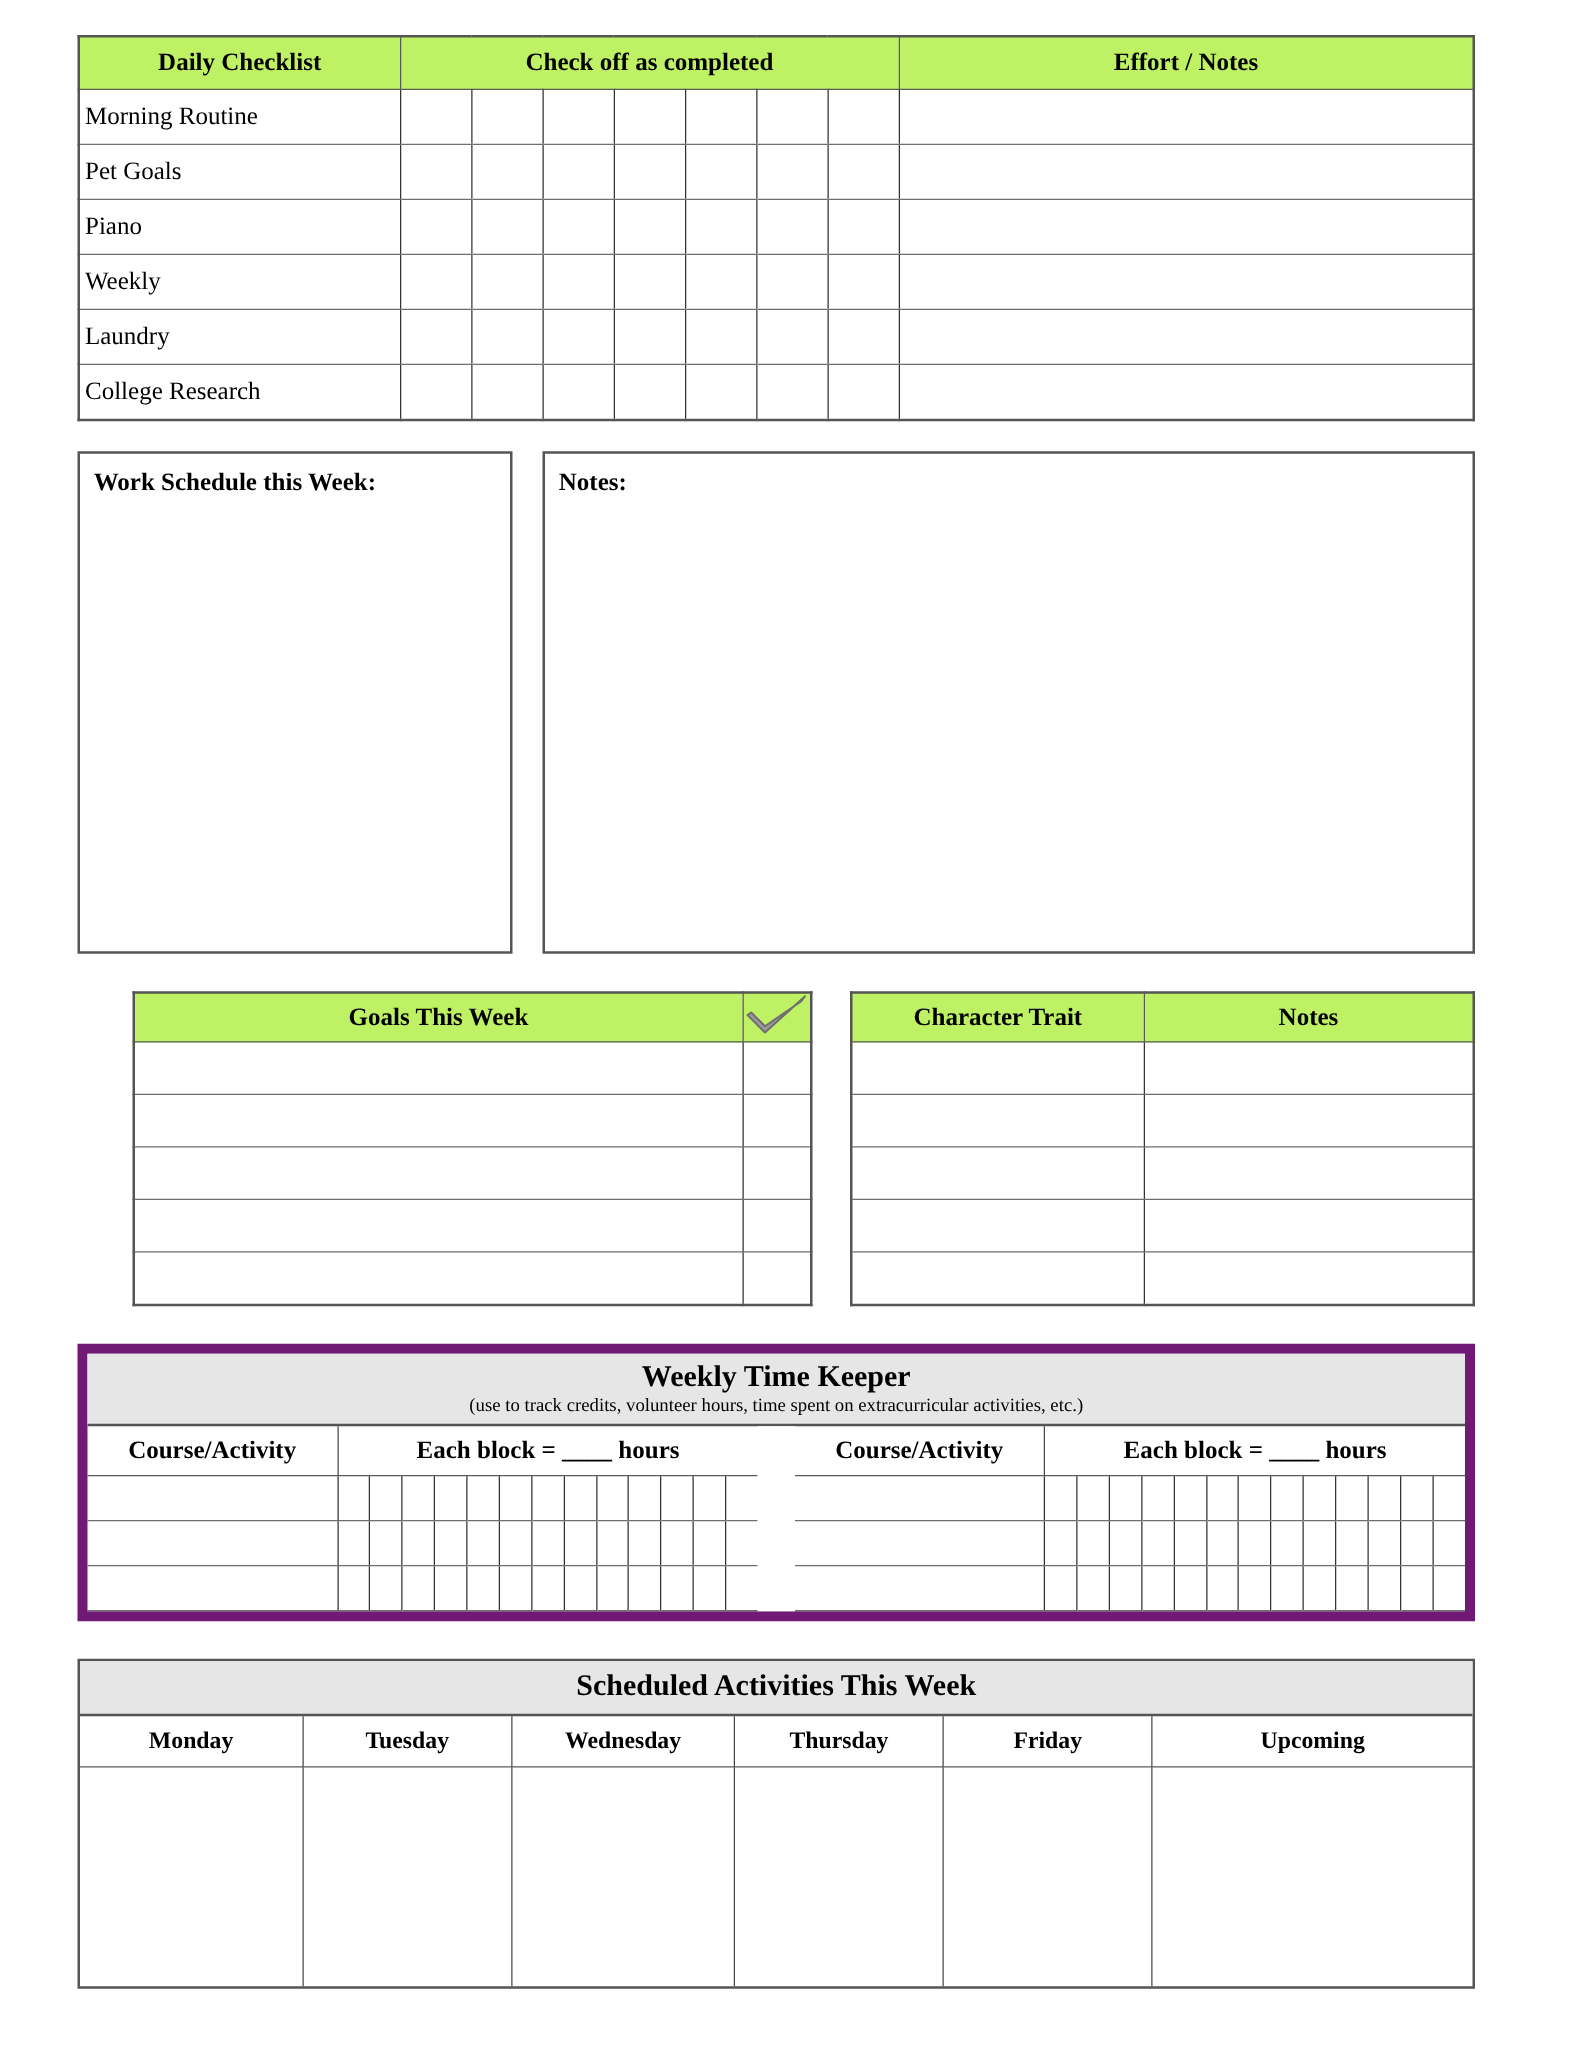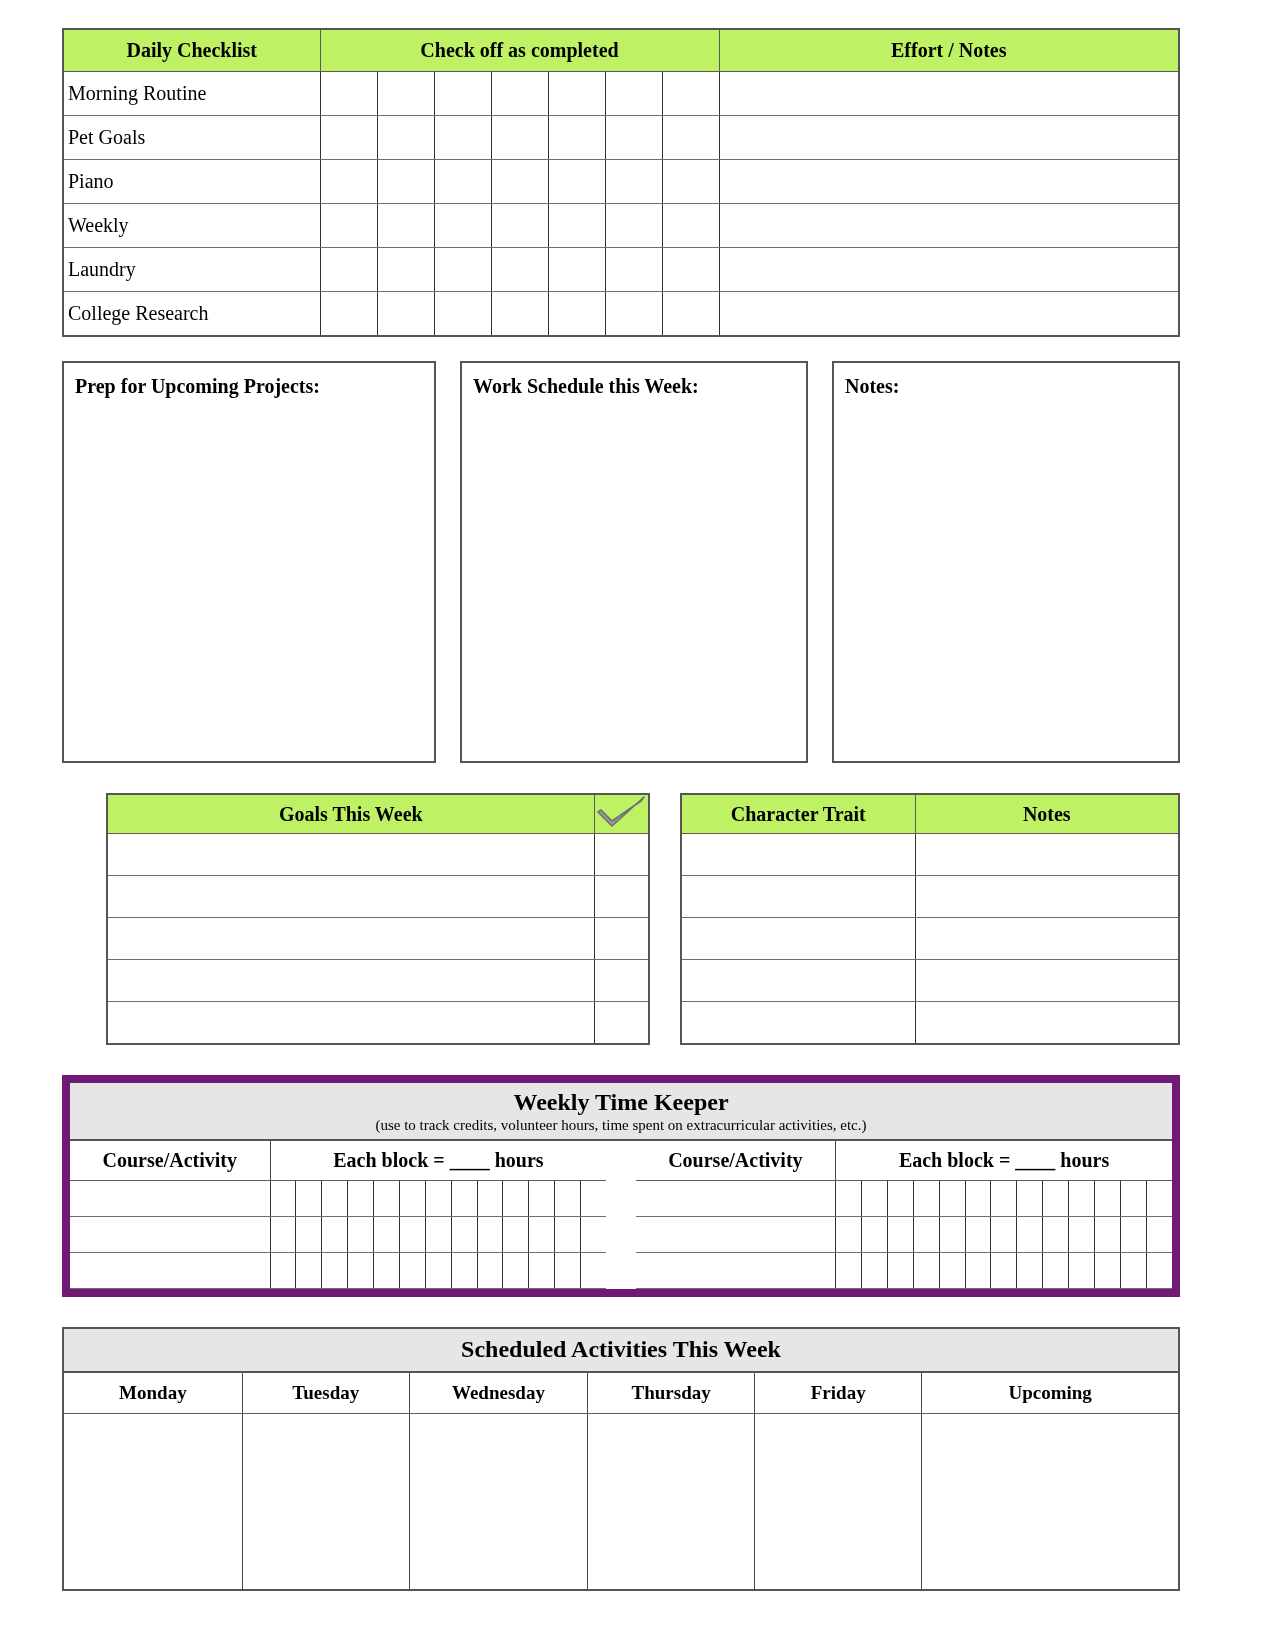--- a/index.html
+++ b/index.html
@@ -301,23 +301,20 @@
         <td class="box"></td>
         <td class="box"></td>
         <td class="box"></td>
         <td class="box"></td>
         <td class="notes"></td>
       </tr>
     </tbody>
   </table>
 
   <div class="boxrow">
-    <div class="freebox fb1">
-      <span class="blabel">Prep for Upcoming Projects:</span>
-    </div>
     <div class="freebox fb2">
       <span class="blabel">Work Schedule this Week:</span>
     </div>
     <div class="freebox fb3">
       <span class="blabel">Notes:</span>
     </div>
   </div>
 
   <div class="midrow">
 

